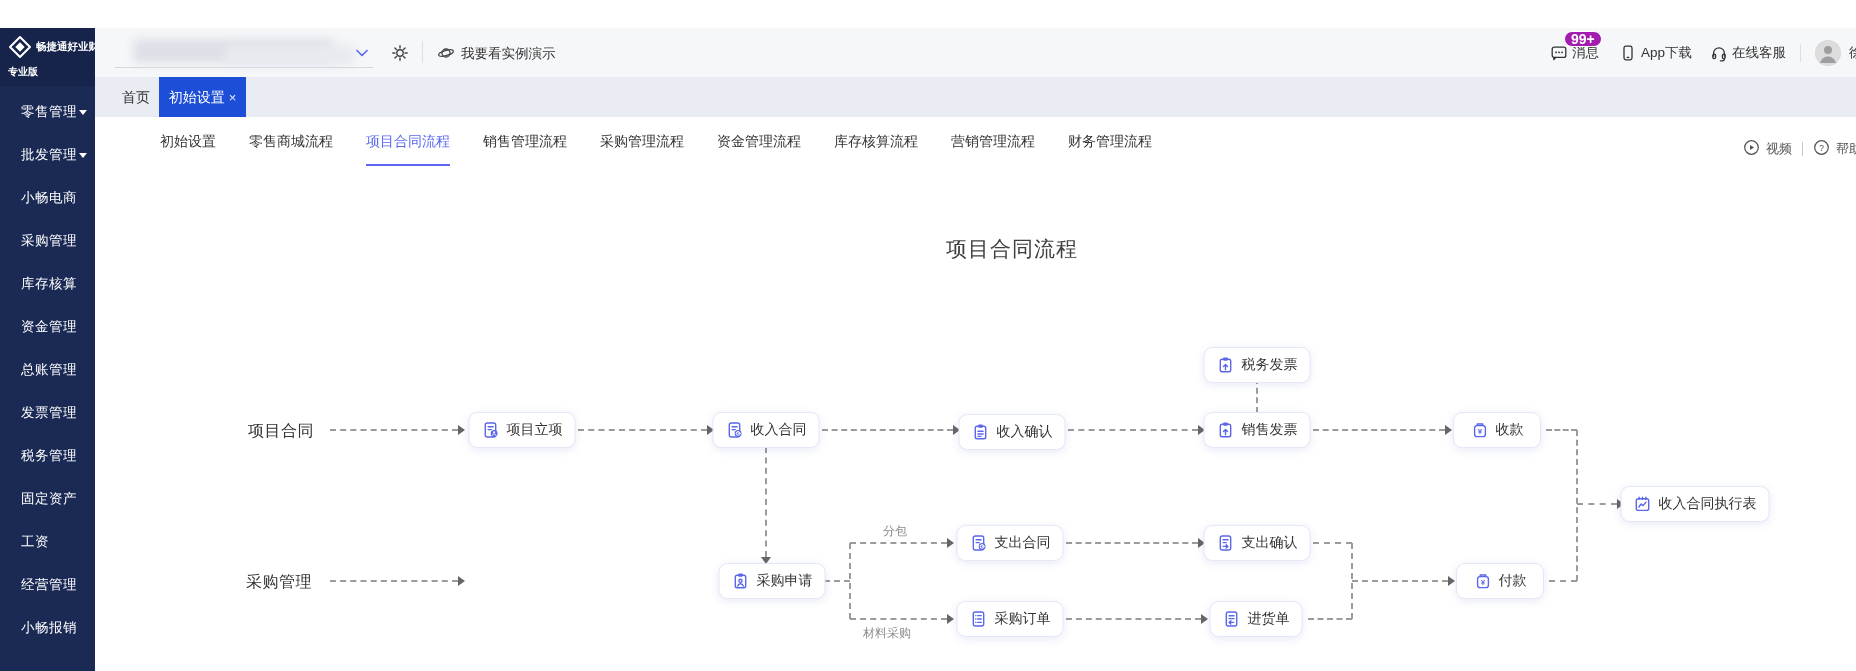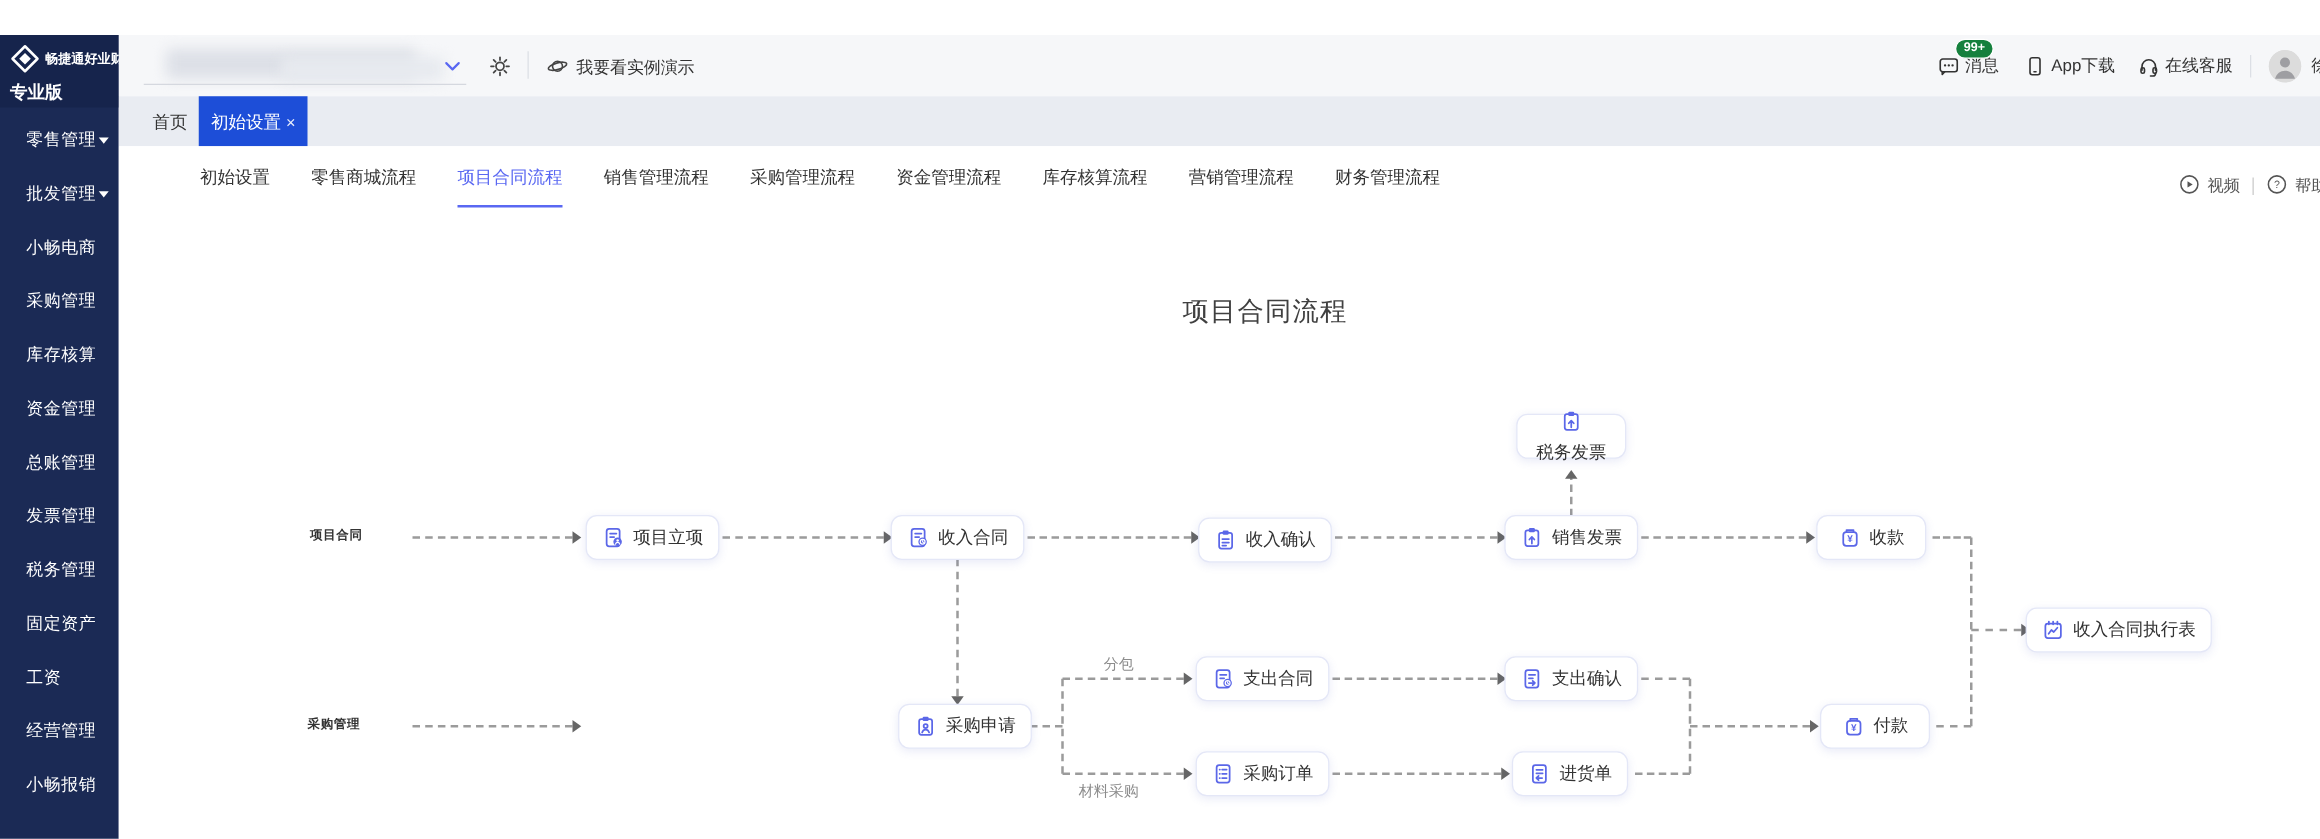--- a/index.html
+++ b/index.html
@@ -4,37 +4,37 @@
 <style>
   * { margin:0; padding:0; box-sizing:border-box; }
   html,body { width:1856px; height:671px; overflow:hidden; background:#fff;
     font-family:"Liberation Sans","DejaVu Sans",sans-serif; cursor:default; }
 
   
   #sidebar { position:absolute; left:0; top:28px; width:95px; height:643px; background:#1B2A55; color:#fff; }
   #logo-block { position:absolute; left:0; top:0; width:95px; height:58px; background:#16244C; overflow:hidden; }
   #logo-mark { position:absolute; left:8px; top:7px; }
   #brand-name { position:absolute; left:36px; top:12px; font-size:10.5px; white-space:nowrap; font-weight:bold; }
-  #edition { position:absolute; left:8px; top:37px; font-size:14px; font-weight:bold; }
+  #edition { position:absolute; left:8px; top:37px; font-size:10px; font-weight:bold; }
   #sidebar-menu { position:absolute; left:0; top:62px; width:95px; list-style:none; }
   #sidebar-menu li { position:relative; height:43px; line-height:43px; padding-left:21px; font-size:13.5px; letter-spacing:.5px; white-space:nowrap; }
   .caret-down { position:absolute; right:8px; top:20px; width:0; height:0;
     border-left:4.5px solid transparent; border-right:4.5px solid transparent; border-top:5px solid #fff; }
 
   
   #topbar { position:absolute; left:95px; top:28px; width:1761px; height:49px; background:#F6F7F9; overflow:hidden; }
   .blurblob { position:absolute; background:#dde0e7; filter:blur(5px); border-radius:4px; }
   #select-underline { position:absolute; left:20px; top:14px; width:258px; height:26px; border-bottom:1px solid #d5d8df; }
   .tb-icon { position:absolute; top:16px; width:18px; height:18px; }
   .vdiv { position:absolute; width:1px; background:#dcdfe5; }
   #demo-text { position:absolute; left:366px; top:17px; font-size:13.5px; color:#333; }
   #topbar-right { position:absolute; left:1455px; top:0; height:49px; display:flex; align-items:center; color:#333; font-size:13.5px; white-space:nowrap; }
   #topbar-right svg { display:block; }
   .tr-group { display:flex; align-items:center; gap:4px; position:relative; }
-  #msg-badge { position:absolute; left:14px; top:-13px; background:#15803d; color:#fff; font-size:10px; font-weight:bold;
+  #msg-badge { position:absolute; left:14px; top:-13px; background:#a21caf; color:#fff; font-size:14px; font-weight:bold;
     padding:1px 6px; border-radius:9px; border:1.5px solid #fff; line-height:12px; }
   #avatar-wrap { width:26px; height:26px; border-radius:50%; overflow:hidden; background:#dcdcdc; }
 
   
   #tabstrip { position:absolute; left:95px; top:77px; width:1761px; height:40px; background:#E9ECF2; }
   #tab-home { position:absolute; left:13px; top:0; height:40px; line-height:40px; padding:0 14px; font-size:14px; color:#333; }
   #tab-active { position:absolute; left:64px; top:0; height:40px; line-height:40px; width:87px; text-align:center;
     background:#1d4ed8; color:#fff; font-size:14px; }
   #tab-active .close-x { font-size:13px; margin-left:4px; opacity:.9; }
 
@@ -43,21 +43,21 @@
 
   #subnav { position:absolute; left:65px; top:16px; display:flex; gap:33px; font-size:14px; color:#333; }
   .snav-tab { padding-bottom:13px; border-bottom:2px solid transparent; white-space:nowrap; }
   .snav-tab.active { color:#5A68F2; border-bottom-color:#5A68F2; }
   #right-tools { position:absolute; right:-6px; top:22px; display:flex; align-items:center; gap:6px; font-size:13px; color:#555; white-space:nowrap; }
   #right-tools .vdiv2 { width:1px; height:14px; background:#c9c9c9; margin:0 4px; }
 
   #flow-title { position:absolute; left:917px; top:118px; transform:translateX(-50%); font-size:21px; color:#404040; font-weight:500; letter-spacing:1px; }
 
   
-  .lane-label { position:absolute; font-size:10px; color:#333; font-weight:700; letter-spacing:.5px; }
+  .lane-label { position:absolute; font-size:16px; color:#333; font-weight:400; letter-spacing:.5px; }
   .branch-label { position:absolute; font-size:12px; color:#8c8c8c; }
   .node { position:absolute; transform:translate(-50%,-50%); height:36px; min-width:88px; padding:0 12px;
     background:#fff; border:1px solid #E4E7F7; border-radius:9px; display:flex; align-items:center; justify-content:center; gap:7px;
     box-shadow:0 2px 8px rgba(93,103,196,.14); white-space:nowrap; }
   .node .nlabel { font-size:14px; color:#333; }
   .nicon svg { display:block; stroke:#5B67E8; fill:none; stroke-width:1.4; stroke-linecap:round; stroke-linejoin:round; }
   .hl { position:absolute; height:0; border-top:2px dashed #9b9b9b; }
   .vl { position:absolute; width:0; border-left:2px dashed #9b9b9b; }
   .ah { position:absolute; width:0; height:0; }
   .ah-r { border:5px solid transparent; border-left:7px solid #666; }
@@ -297,21 +297,21 @@
       <div class="node" style="left: 1402px; top: 313px;">
         <span class="nicon">
           <svg width="18" height="18" viewBox="0 0 18 18">
             <rect x="3.6" y="4.6" width="10.8" height="11" rx="2.4"></rect>
             <path d="M6.2 4.6V3h5.6v1.6"></path>
             <text x="9" y="12.9" font-size="8" font-weight="bold" fill="#5B67E8" stroke="none" text-anchor="middle">¥</text>
           </svg>
         </span>
         <span class="nlabel">收款</span>
       </div>
-      <div class="node" style="left: 1162px; top: 232px; flex-direction: column;">
+      <div class="node" style="left: 1162px; top: 248px;">
         <span class="nicon">
           <svg width="18" height="18" viewBox="0 0 18 18">
             <rect x="3.8" y="3.2" width="10.4" height="12.6" rx="1.8"></rect>
             <rect x="6.6" y="1.4" width="4.8" height="3.4" rx="1" fill="#5B67E8" stroke="none"></rect>
             <path d="M9 13.8V8.6M7 10.6L9 8.5l2 2.1"></path>
           </svg>
         </span>
         <span class="nlabel">税务发票</span>
       </div>
       <div class="node" style="left: 1600px; top: 387px;">

